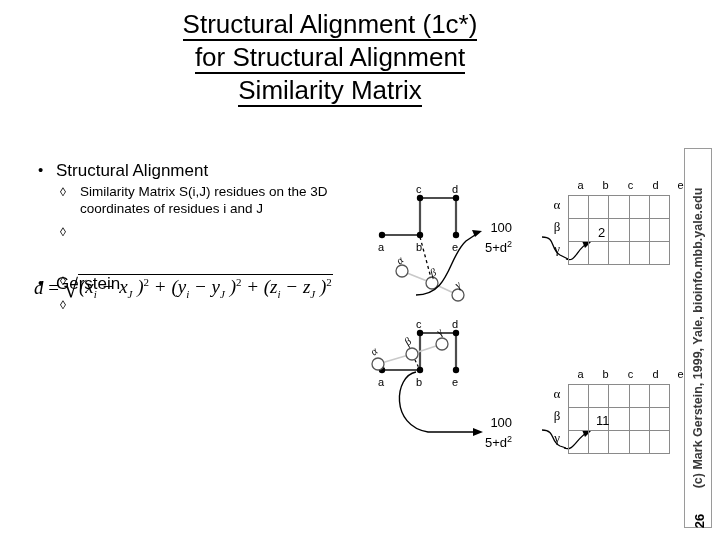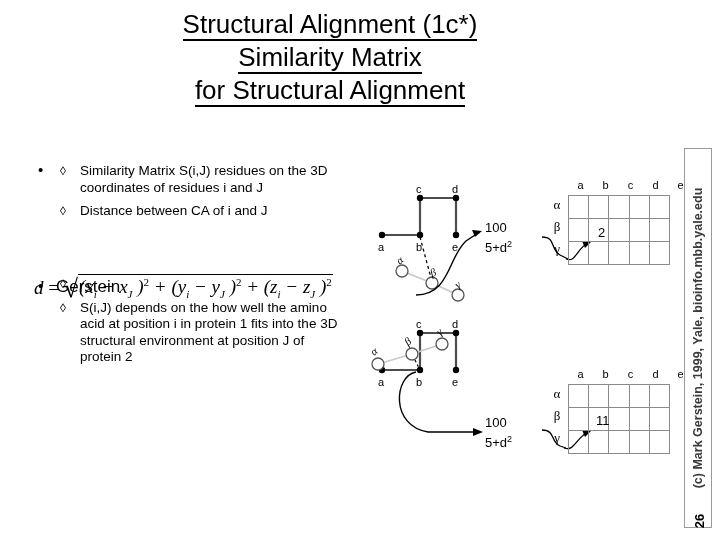--- a/index.html
+++ b/index.html
@@ -106,21 +106,21 @@
   .diagram {
     position: absolute;
   }
   #diagram-top  { left: 370px; top: 185px; width: 300px; height: 135px; }
   #diagram-bot  { left: 370px; top: 320px; width: 300px; height: 160px; }
 
   .frac {
     position: absolute;
     font-size: 13px;
     font-family: "Liberation Sans", sans-serif;
-    text-align: left;
+    text-align: right;
     line-height: 17px;
     white-space: nowrap;
   }
   .frac .den sup { font-size: 9px; }
 
   
   .matrix {
     position: absolute;
     border-collapse: collapse;
   }
@@ -200,52 +200,51 @@
     font-style: italic;
     font-size: 11px;
     fill: #000;
   }
 </style>
 </head>
 <body>
 
 <div id="title-block">
   <div class="title-line"><span>Structural Alignment (1c*)</span></div>
+  <div class="title-line"><span>for Structural Alignment</span></div>
   <div class="title-line"><span>Similarity Matrix</span></div>
-  <div class="title-line"><span>for Structural Alignment</span></div>
 </div>
 
 <div id="content-left">
 
   <div class="lvl1">
     <span class="bullet">•</span>
+    <span>Structural Alignment</span>
   </div>
 
   <div class="lvl2">
     <span class="bullet">◊</span>
     <span>Similarity Matrix S(i,J) residues on the 3D coordinates of residues i and J</span>
   </div>
 
   <div class="lvl2" style="margin-top:7px;">
     <span class="bullet">◊</span>
-    <span>Distance between CA of i and J</span>
   </div>
 
   <div class="lvl2" style="margin-top:56px;">
     <span class="bullet">◊</span>
   </div>
 
   <div class="lvl1" style="margin-top:26px;">
     <span class="bullet">•</span>
     <span>Gerstein</span>
   </div>
 
   <div class="lvl2" style="width:268px;">
     <span class="bullet">◊</span>
-    <span>S(i,J) depends on the how well the amino acid at position i in protein 1 fits into the 3D structural environment at position J of protein 2</span>
   </div>
 </div>
 
 <div id="equation">
   <span>d</span>
   <span class="op">=</span>
   <span class="rad">√</span><span class="radbody">(<i>x</i><sub>i</sub> − <i>x</i><sub>J</sub> )<sup>2</sup> + (<i>y</i><sub>i</sub> − <i>y</i><sub>J</sub> )<sup>2</sup> + (<i>z</i><sub>i</sub> − <i>z</i><sub>J</sub> )<sup>2</sup></span>
 </div>
 
 <div class="diagram" id="diagram-top">

